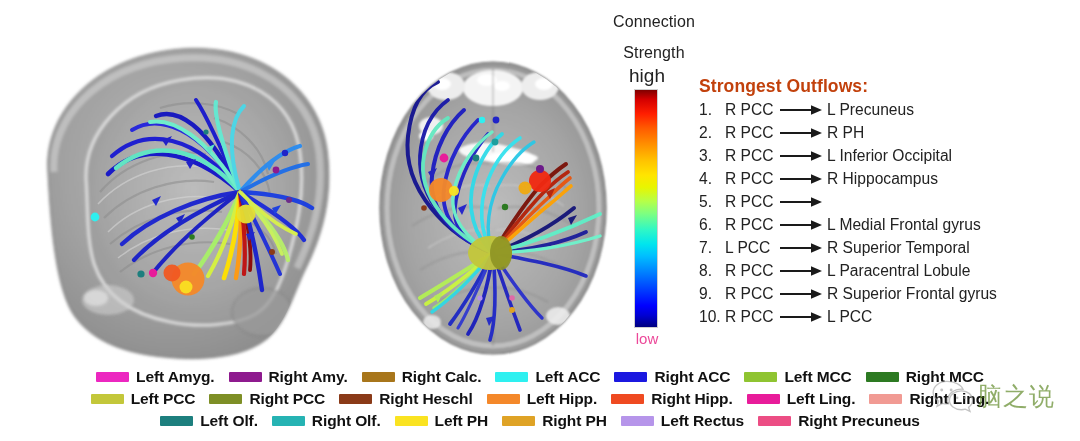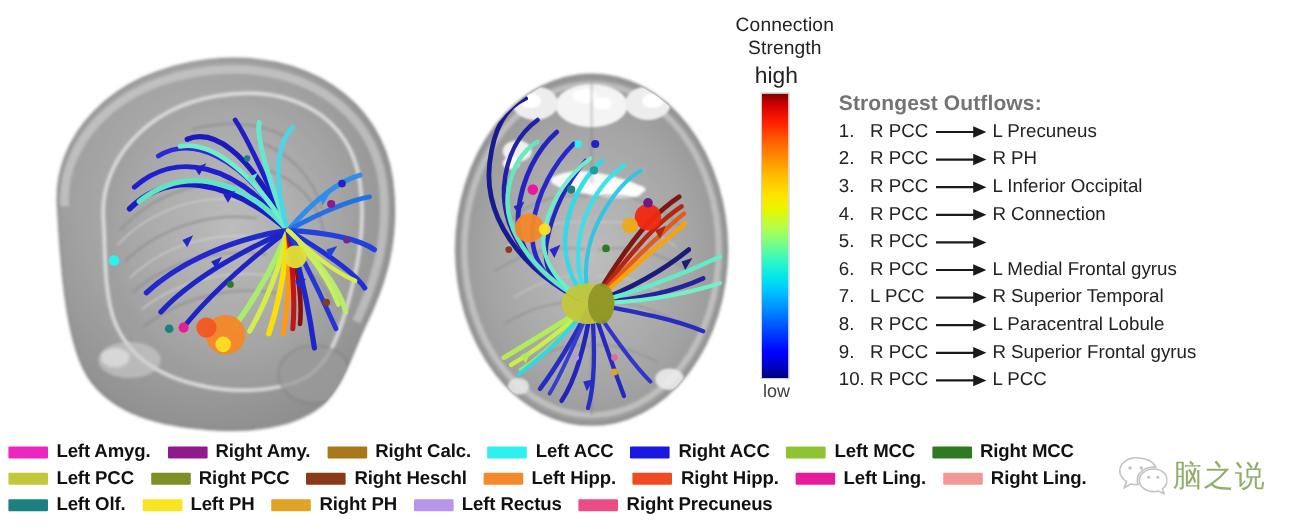--- a/index.html
+++ b/index.html
@@ -18,21 +18,21 @@
   #sagittal-panel{left:0px;top:22px;width:350px;height:345px;}
   #axial-panel{left:362px;top:40px;width:262px;height:325px;}
   .brain-svg{display:block;width:100%;height:100%;}
 
   
   #colorbar-group{position:absolute;left:600px;top:12px;width:108px;height:350px;}
   .cb-title{
     font-size:16px;line-height:19px;text-align:center;
     width:108px;color:#222;letter-spacing:.1px;
   }
-  .cb-title-l2{margin-top:0px;}
+  .cb-title-l2{margin-top:12px;}
   .cb-high{
     font-size:19px;text-align:center;width:70px;margin-left:12px;
     margin-top:3px;color:#222;
   }
   .cb-bar{
     width:22px;height:237px;margin:2px auto 0 34px;
     border:1px solid #cfcfcf;
     background:linear-gradient(to top,
       #00007f 0%,
       #0000d4 5%,
@@ -48,47 +48,47 @@
       #ffe500 64%,
       #ffc400 70%,
       #ff9000 77%,
       #ff5a00 84%,
       #ff1e00 90%,
       #d40000 96%,
       #7f0000 100%);
   }
   .cb-low{
     font-size:15px;text-align:center;width:70px;margin-left:12px;
-    margin-top:2px;color:#404040;
+    margin-top:2px;color:#ec4899;
   }
 
   
   #outflows{position:absolute;left:699px;top:76px;width:381px;}
   #outflows-title{
-    font-size:17.5px;font-weight:bold;color:#737373;
+    font-size:17.5px;font-weight:bold;color:#c2410c;
     margin:0 0 1px 0;letter-spacing:.1px;
   }
   .outflow-row{
     display:flex;align-items:center;
     font-size:15.6px;color:#222;height:23px;white-space:nowrap;
   }
   .of-num{width:26px;flex:0 0 26px;text-align:left;}
   .of-src{width:54px;flex:0 0 54px;text-align:left;}
   .of-arrow{
     flex:0 0 44px;width:44px;height:14px;position:relative;margin:0 2px 0 0;
   }
   .of-arrow svg{display:block;}
   .of-dst{flex:1 1 auto;text-align:left;padding-left:2px;}
 
   
   #legend{
     position:absolute;left:0px;top:366px;width:1080px;height:75px;
   }
   .legend-row{
-    display:flex;align-items:center;
+    display:flex;align-items:center;justify-content:center;
     height:22px;gap:0px;
   }
   .legend-item{display:flex;align-items:center;margin:0 7px;}
   .swatch{
     width:33px;height:10px;display:inline-block;border-radius:1px;
     flex:0 0 33px;
   }
   .legend-label{
     font-size:15.5px;font-weight:bold;color:#111;margin-left:7px;
     white-space:nowrap;letter-spacing:-.1px;
@@ -437,21 +437,21 @@
         </div>
         <div class="outflow-row">
           <span class="of-num">4.</span>
           <span class="of-src">R PCC</span>
           <span class="of-arrow">
             <svg width="44" height="14" viewBox="0 0 44 14">
               <line x1="1" y1="7" x2="34" y2="7" stroke="#1a1a1a" stroke-width="1.8"></line>
               <polygon points="32,2.2 43,7 32,11.8" fill="#1a1a1a"></polygon>
             </svg>
           </span>
-          <span class="of-dst">R Connection</span>
+          <span class="of-dst">R Hippocampus</span>
         </div>
         <div class="outflow-row">
           <span class="of-num">5.</span>
           <span class="of-src">R PCC</span>
           <span class="of-arrow">
             <svg width="44" height="14" viewBox="0 0 44 14">
               <line x1="1" y1="7" x2="34" y2="7" stroke="#1a1a1a" stroke-width="1.8"></line>
               <polygon points="32,2.2 43,7 32,11.8" fill="#1a1a1a"></polygon>
             </svg>
           </span>
@@ -572,20 +572,24 @@
         </div>
         <div class="legend-item">
           <span class="swatch" style="background: rgb(241, 154, 147);"></span>
           <span class="legend-label">Right Ling.</span>
         </div>
       </div>
       <div class="legend-row">
         <div class="legend-item">
           <span class="swatch" style="background: rgb(29, 127, 126);"></span>
           <span class="legend-label">Left Olf.</span>
+        </div>
+        <div class="legend-item">
+          <span class="swatch" style="background: rgb(38, 179, 179);"></span>
+          <span class="legend-label">Right Olf.</span>
         </div>
         <div class="legend-item">
           <span class="swatch" style="background: rgb(250, 227, 33);"></span>
           <span class="legend-label">Left PH</span>
         </div>
         <div class="legend-item">
           <span class="swatch" style="background: rgb(223, 163, 38);"></span>
           <span class="legend-label">Right PH</span>
         </div>
         <div class="legend-item">

